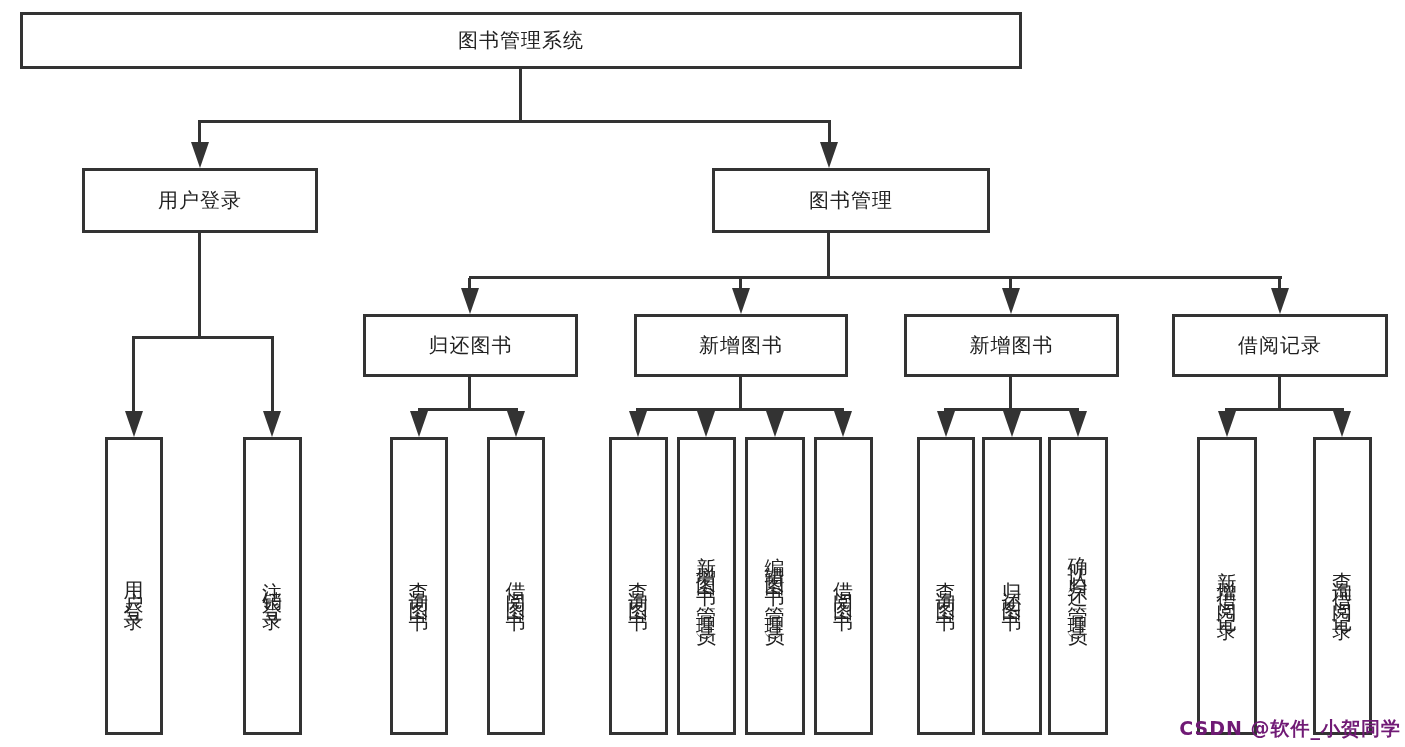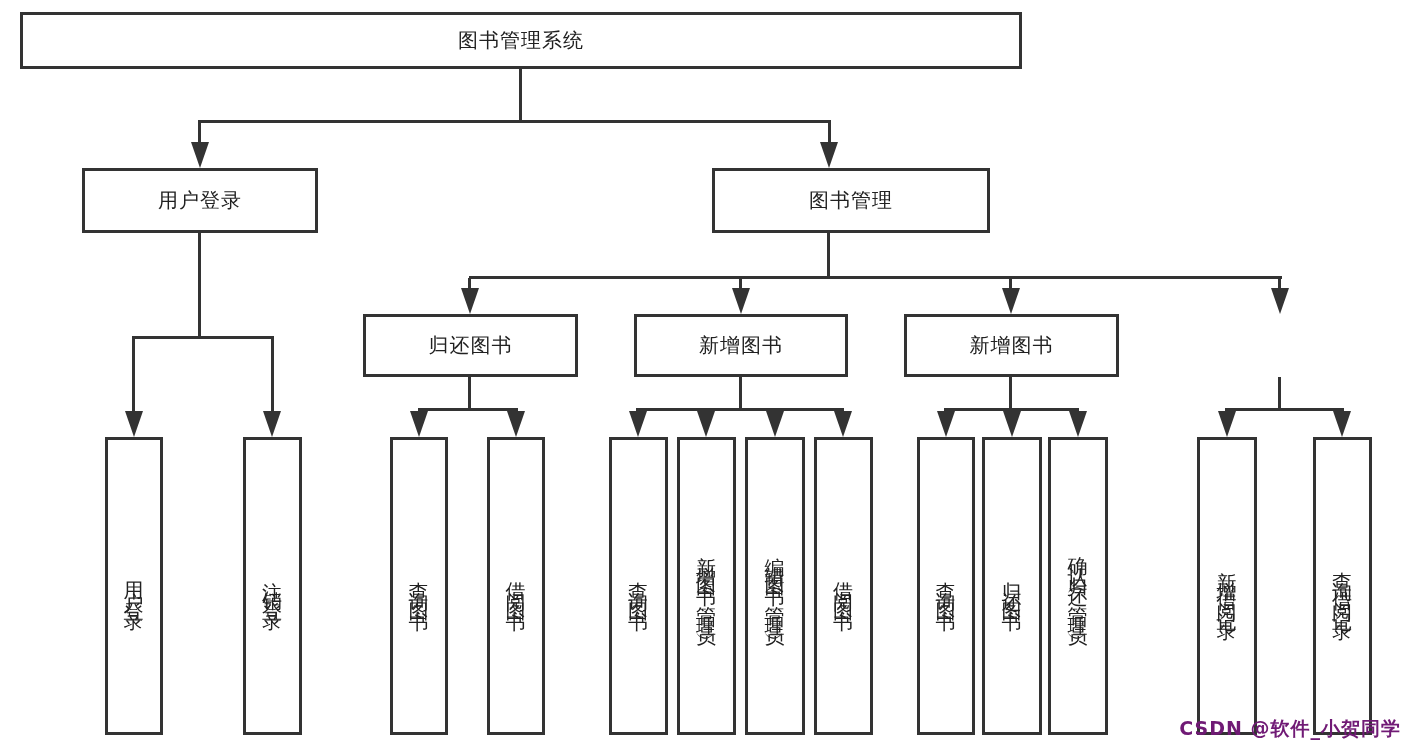--- a/index.html
+++ b/index.html
@@ -83,20 +83,23 @@
   </div>
 
   <div class="node h" style="left:634px;top:314px;width:214px;height:63px;">
     <span class="lbl">新增图书</span>
   </div>
 
   <div class="node h" style="left:904px;top:314px;width:215px;height:63px;">
     <span class="lbl">新增图书</span>
   </div>
 
+  <div class="node h" style="left:1172px;top:314px;width:216px;height:63px;">
+    <span class="lbl">借阅记录</span>
+  </div>
 
   <div class="node leaf" style="left:105px;top:437px;width:58px;height:298px;">
     <span class="lbl">用户登录</span>
   </div>
 
   <div class="node leaf" style="left:243px;top:437px;width:59px;height:298px;">
     <span class="lbl">注销登录</span>
   </div>
 
   <div class="node leaf" style="left:390px;top:437px;width:58px;height:298px;">

